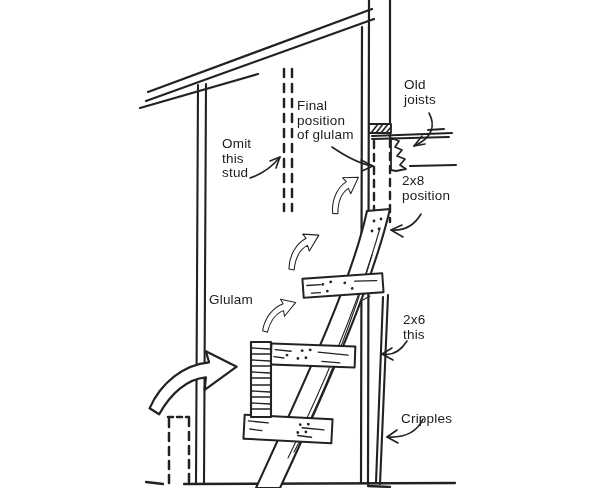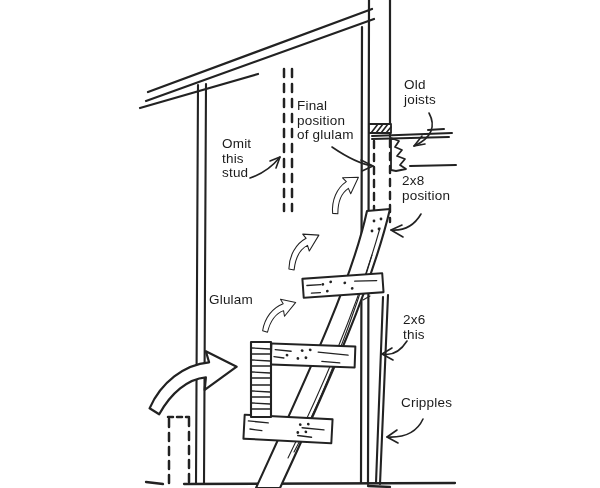--- a/index.html
+++ b/index.html
@@ -199,17 +199,17 @@
 
   <div class="label" style="left:209px;top:293px">
     <span>Glulam</span>
   </div>
 
   <div class="label" style="left:403px;top:313px">
     <span>2x6</span>
     <span>this</span>
   </div>
 
-  <div class="label" style="left:401px;top:396px">
+  <div class="label" style="left:401px;top:412px">
     <span>Cripples</span>
   </div>
 
 </div>
 
 </body></html>

